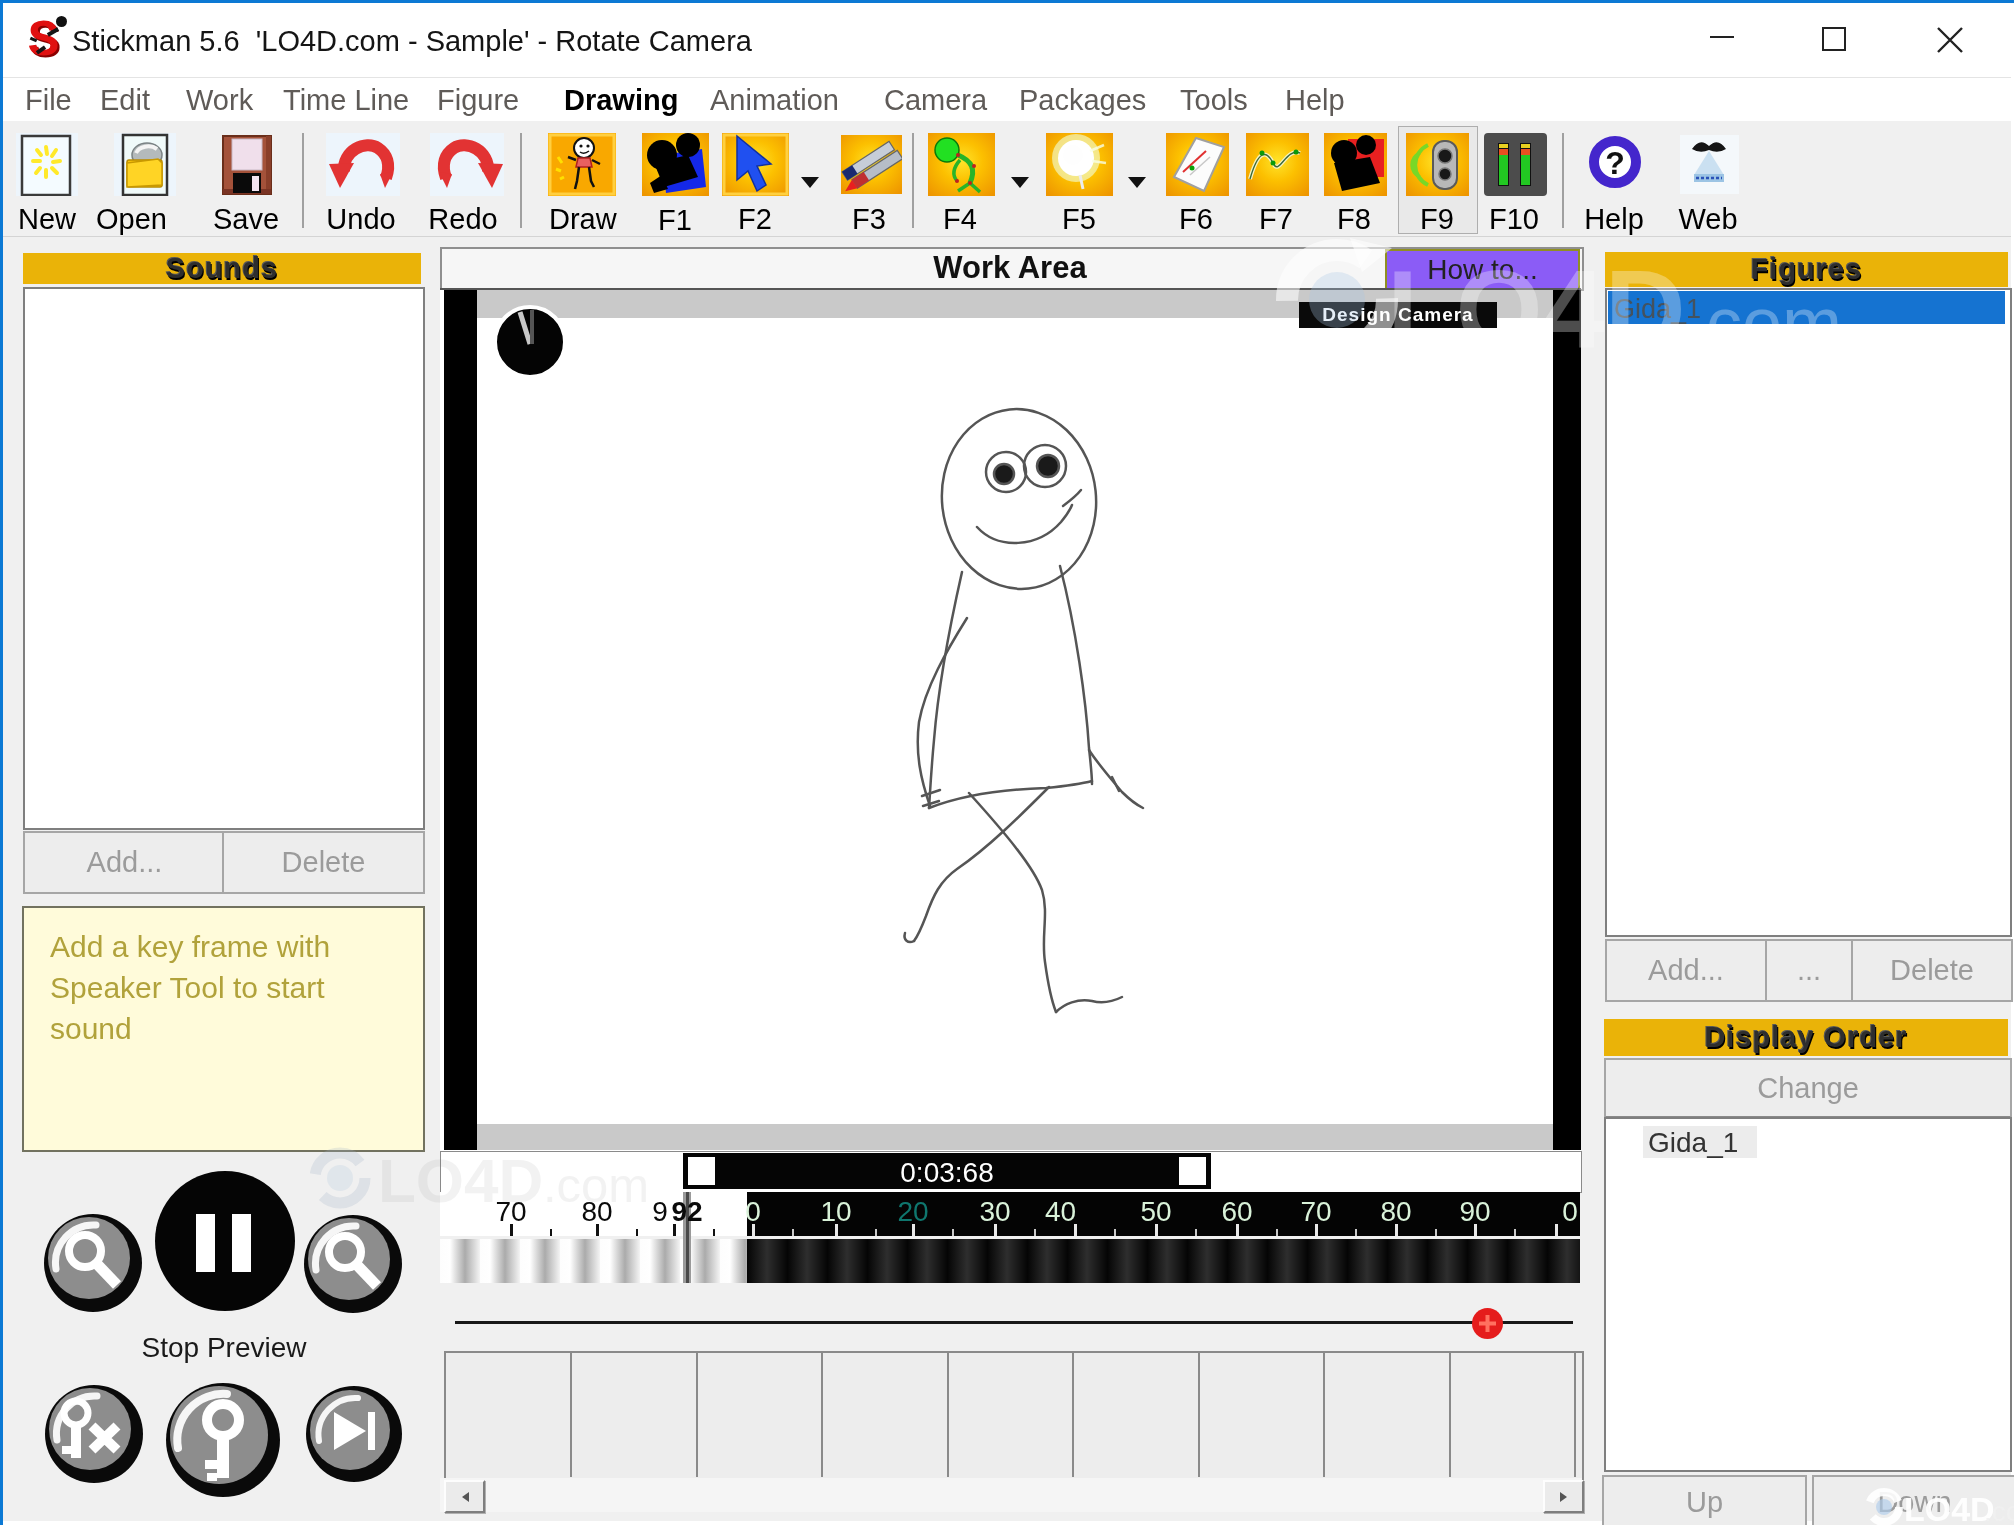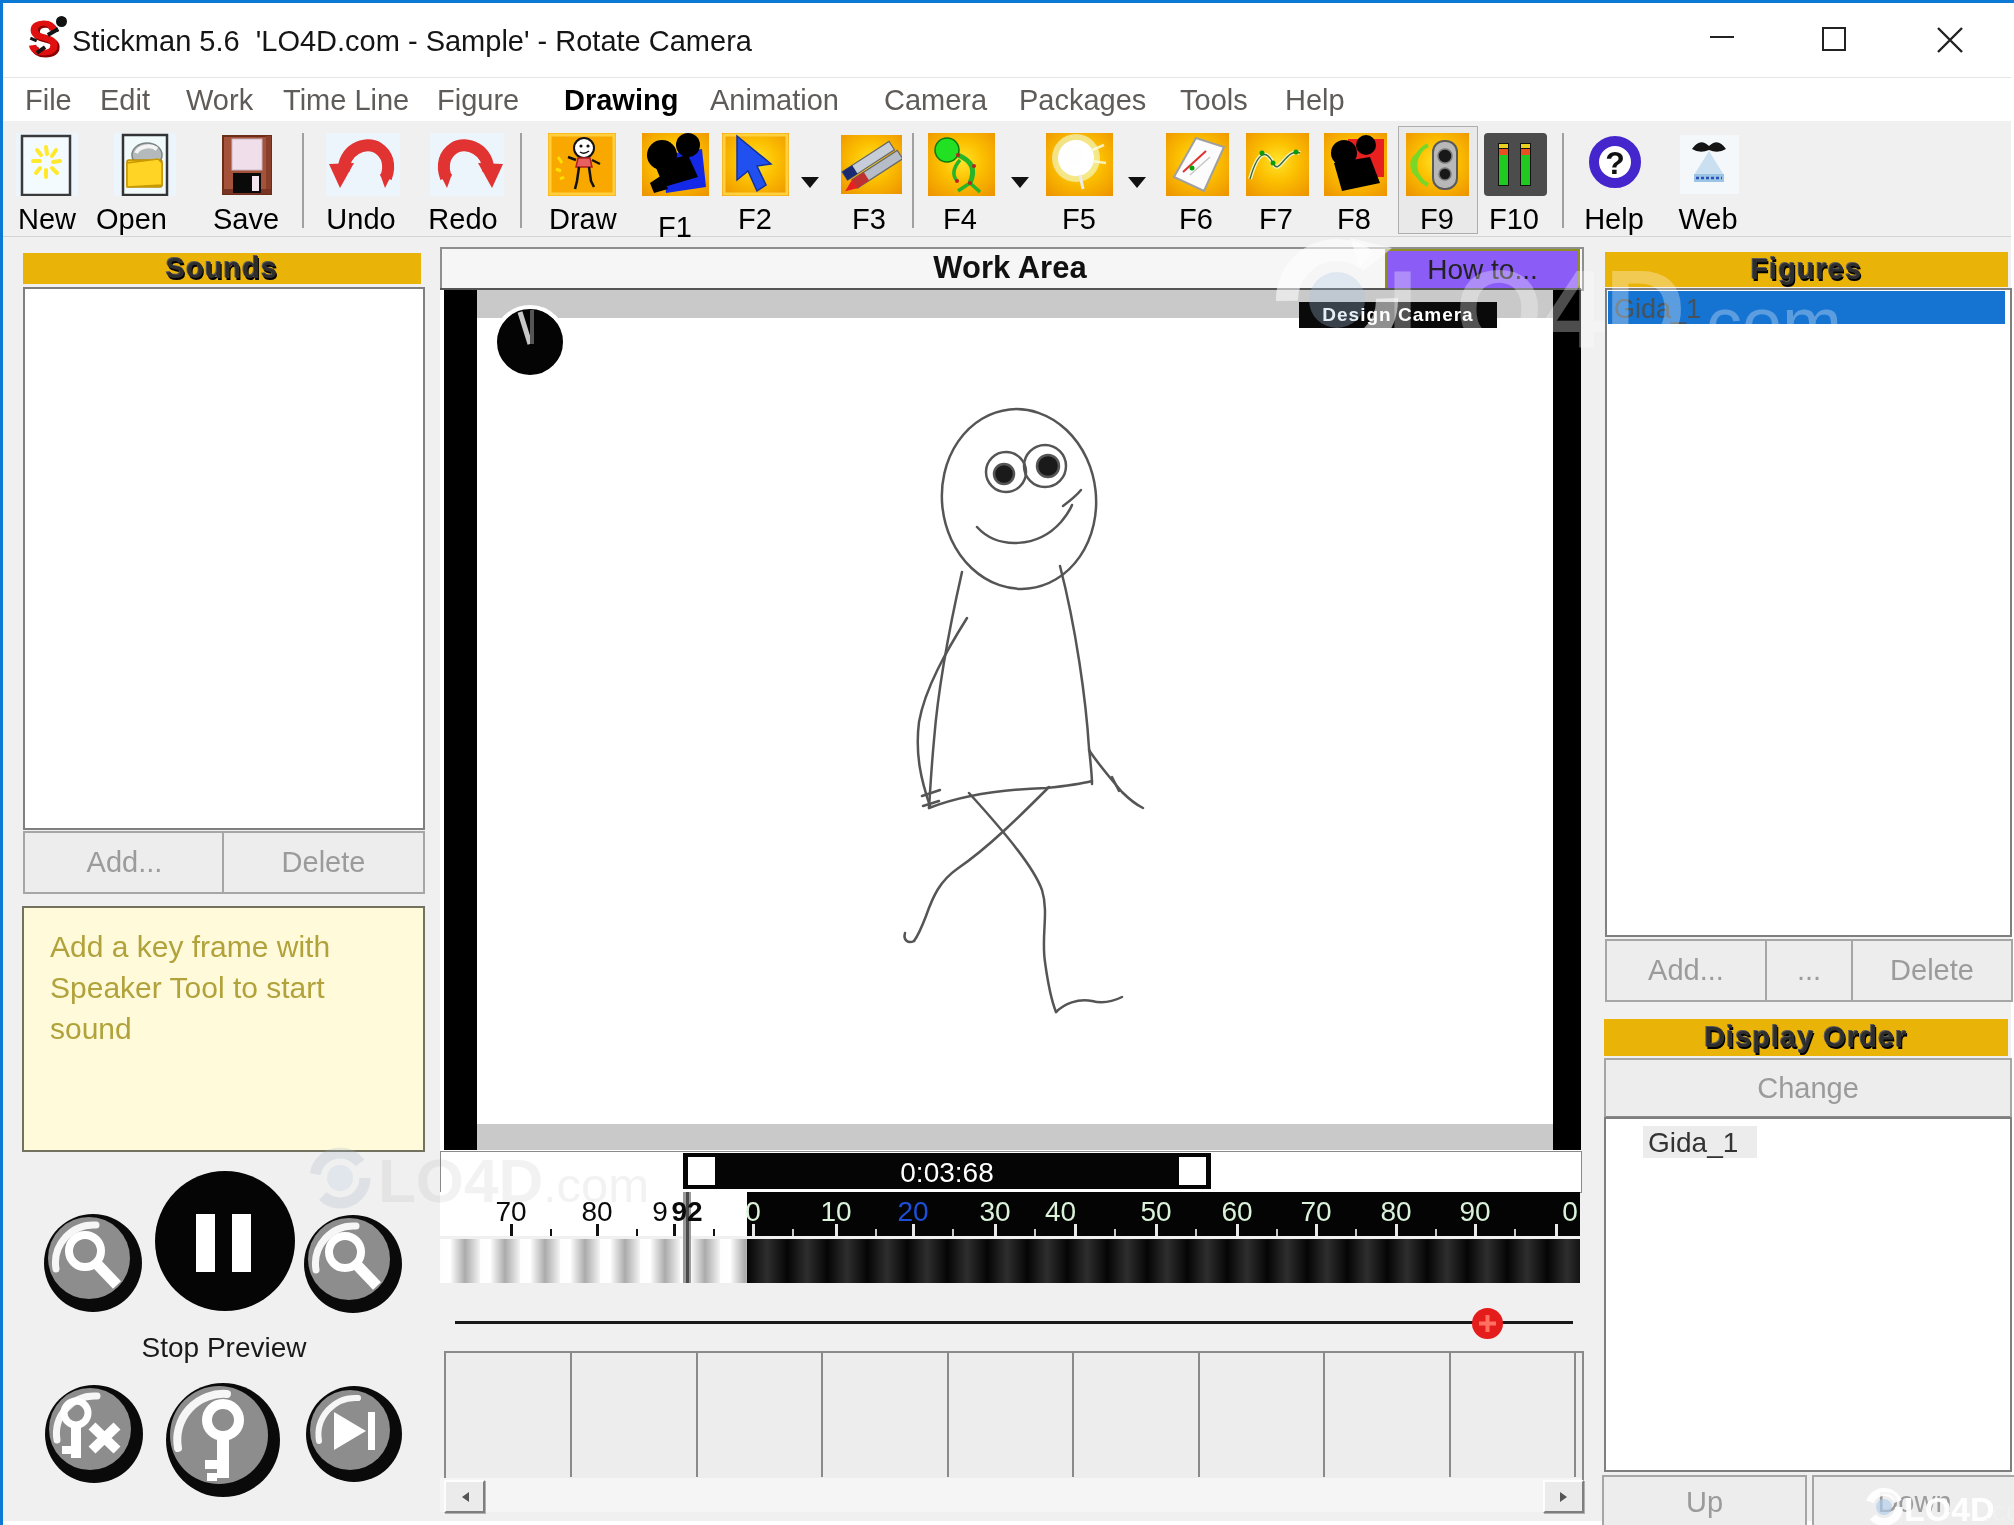--- a/index.html
+++ b/index.html
@@ -114,21 +114,21 @@
 <div class="a lbl" style="left:549px;top:203px;width:66px">Draw</div>
 
 <svg class="a" style="left:642px;top:133px" width="67" height="63">
 <rect width="67" height="63" fill="url(#ggrad)"></rect>
 <path d="M20,22 L60,16 L64,54 L24,60 Z" fill="#1428e8"></path>
 <circle cx="20" cy="22" r="15" fill="#000"></circle>
 <circle cx="46" cy="12" r="12" fill="#000"></circle>
 <path d="M12,30 L46,22 L56,44 L22,54 Z" fill="#000"></path>
 <path d="M8,50 L20,42 L26,56 L12,60 Z" fill="#000"></path>
   </svg>
-<div class="a lbl" style="left:650px;top:211px;width:50px">F1</div>
+<div class="a lbl" style="left:650px;top:204px;width:50px">F1</div>
 
 <svg class="a" style="left:722px;top:133px" width="67" height="63">
 <rect width="67" height="63" fill="url(#ggrad)"></rect>
 <rect x="2" y="2" width="63" height="59" fill="none" stroke="#ffd040" stroke-width="3"></rect>
 <path d="M15,3 L15,47 L26,38 L35,58 L44,52 L35,33 L49,31 Z" fill="#2050f0" stroke="#1030a0" stroke-width="1.5"></path>
   </svg>
 <div class="a lbl" style="left:730px;top:203px;width:50px">F2</div>
 <svg class="a" style="left:800px;top:175px" width="20" height="14">
     <path d="M1,2 L19,2 L10,13 Z" fill="#111"></path>
   </svg>
@@ -340,21 +340,21 @@
 <div class="a" style="left:683px;top:1157px;width:528px;font-size:28px;color:#fff;text-align:center">0:03:68</div>
 
 <div class="a" style="left:440px;top:1192px;width:1140px;height:44px;background:#fff"></div>
 <div class="a" style="left:747px;top:1192px;width:833px;height:44px;background:#040404"></div>
 <div class="a" style="left:481px;top:1196px;width:60px;text-align:center;font-size:28px;color:#0a0a0a;z-index:3">70</div>
 <div class="a" style="left:567px;top:1196px;width:60px;text-align:center;font-size:28px;color:#0a0a0a;z-index:3">80</div>
 <div class="a" style="left:630px;top:1196px;width:60px;text-align:center;font-size:28px;color:#0a0a0a;z-index:3">9</div>
 <div class="a" style="left:657px;top:1196px;width:60px;text-align:center;font-size:28px;color:#0a0a0a;font-weight:bold;z-index:3">92</div>
 <div class="a" style="left:723px;top:1196px;width:60px;text-align:center;font-size:28px;color:#d9f2d9">0</div>
 <div class="a" style="left:806px;top:1196px;width:60px;text-align:center;font-size:28px;color:#d9f2d9">10</div>
-<div class="a" style="left:883px;top:1196px;width:60px;text-align:center;font-size:28px;color:#1d4ed8">20</div>
+<div class="a" style="left:883px;top:1196px;width:60px;text-align:center;font-size:28px;color:#0f766e">20</div>
 <div class="a" style="left:965px;top:1196px;width:60px;text-align:center;font-size:28px;color:#d9f2d9">30</div>
 <div class="a" style="left:1045px;top:1196px;width:60px;font-size:28px;color:#d9f2d9">40</div>
 <div class="a" style="left:1126px;top:1196px;width:60px;text-align:center;font-size:28px;color:#d9f2d9">50</div>
 <div class="a" style="left:1207px;top:1196px;width:60px;text-align:center;font-size:28px;color:#d9f2d9">60</div>
 <div class="a" style="left:1286px;top:1196px;width:60px;text-align:center;font-size:28px;color:#d9f2d9">70</div>
 <div class="a" style="left:1366px;top:1196px;width:60px;text-align:center;font-size:28px;color:#d9f2d9">80</div>
 <div class="a" style="left:1445px;top:1196px;width:60px;text-align:center;font-size:28px;color:#d9f2d9">90</div>
 <div class="a" style="left:1540px;top:1196px;width:60px;text-align:center;font-size:28px;color:#d9f2d9">0</div>
 <div class="a" style="left:510px;top:1224px;width:3px;height:12px;background:#111"></div>
 <div class="a" style="left:550px;top:1229px;width:2px;height:7px;background:#111"></div>

